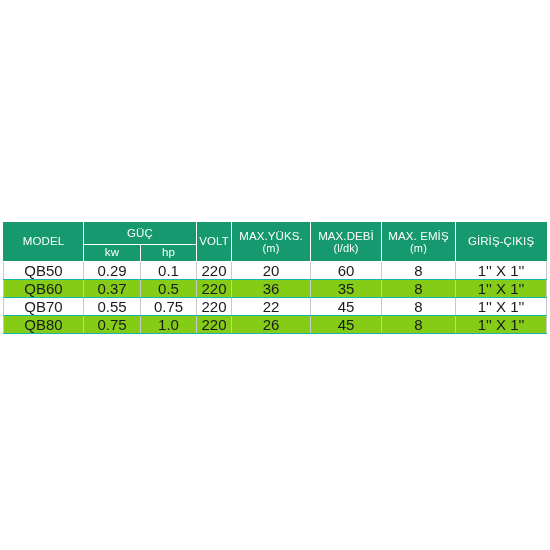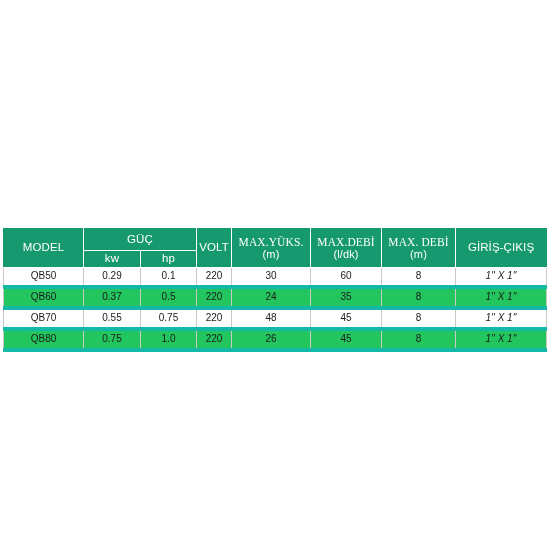--- a/index.html
+++ b/index.html
@@ -19,21 +19,21 @@
     position: relative;
     width: 550px;
     height: 550px;
     background: #ffffff;
   }
 
   
   #spec-table-wrap {
     position: absolute;
     left: 3px;
-    top: 228px;
+    top: 222px;
     width: 543px;
   }
 
   table.spec {
     width: 543px;
     border-collapse: collapse;
     table-layout: fixed;
     font-family: "Liberation Sans", sans-serif;
   }
 
@@ -67,48 +67,47 @@
   }
 
   th .unit {
     display: block;
     font-size: 11px;
     line-height: 1.1;
   }
   th .main {
     display: block;
     line-height: 1.1;
-    font-family: Liberation Serif, serif;
   }
 
   
   table.spec thead th.edge-l { border-left-color: #17996F; }
   table.spec thead th.edge-r { border-right-color: #17996F; }
   table.spec thead tr.h-top th { border-top-color: #17996F; }
 
   
   table.spec tbody td {
-    font-size: 10px;
+    font-size: 15px;
     color: #1b1b1b;
     text-align: center;
     vertical-align: middle;
     height: 17px;
     padding: 0;
     border-left: 1px solid #c9c9c9;
     border-right: 1px solid #c9c9c9;
-    border-bottom: 4px solid #14b8a6;
+    border-bottom: 1px solid #14b8a6;
     line-height: 1.05;
   }
   table.spec tbody tr.row-odd  td { background: #ffffff; }
-  table.spec tbody tr.row-even td { background: #22c55e; }
+  table.spec tbody tr.row-even td { background: #84cc16; }
 
   table.spec tbody td.first { border-left: 1px solid #c9c9c9; }
   table.spec tbody td.last  { border-right: 1px solid #c9c9c9; }
 
-  .inch { white-space: nowrap; font-style: italic; }
+  .inch { white-space: nowrap; }
 </style>
 </head>
 <body>
 
 <div id="page">
 
   <div id="spec-table-wrap">
     <table class="spec">
       <colgroup>
         <col class="c-model">
@@ -128,58 +127,58 @@
           <th class="tall" rowspan="2">VOLT</th>
           <th class="tall" rowspan="2">
             <span class="main">MAX.YÜKS.</span>
             <span class="unit">(m)</span>
           </th>
           <th class="tall" rowspan="2">
             <span class="main">MAX.DEBİ</span>
             <span class="unit">(l/dk)</span>
           </th>
           <th class="tall" rowspan="2">
-            <span class="main">MAX. DEBİ</span>
+            <span class="main">MAX. EMİŞ</span>
             <span class="unit">(m)</span>
           </th>
           <th class="tall edge-r" rowspan="2">GİRİŞ-ÇIKIŞ</th>
         </tr>
         <tr class="h-sub">
           <th>kw</th>
           <th>hp</th>
         </tr>
       </thead>
 
       <tbody>
         <tr class="row-odd">
           <td class="first">QB50</td>
           <td>0.29</td>
           <td>0.1</td>
           <td>220</td>
-          <td>30</td>
+          <td>20</td>
           <td>60</td>
           <td>8</td>
           <td class="last inch">1'' X 1''</td>
         </tr>
         <tr class="row-even">
           <td class="first">QB60</td>
           <td>0.37</td>
           <td>0.5</td>
           <td>220</td>
-          <td>24</td>
+          <td>36</td>
           <td>35</td>
           <td>8</td>
           <td class="last inch">1'' X 1''</td>
         </tr>
         <tr class="row-odd">
           <td class="first">QB70</td>
           <td>0.55</td>
           <td>0.75</td>
           <td>220</td>
-          <td>48</td>
+          <td>22</td>
           <td>45</td>
           <td>8</td>
           <td class="last inch">1'' X 1''</td>
         </tr>
         <tr class="row-even">
           <td class="first">QB80</td>
           <td>0.75</td>
           <td>1.0</td>
           <td>220</td>
           <td>26</td>

